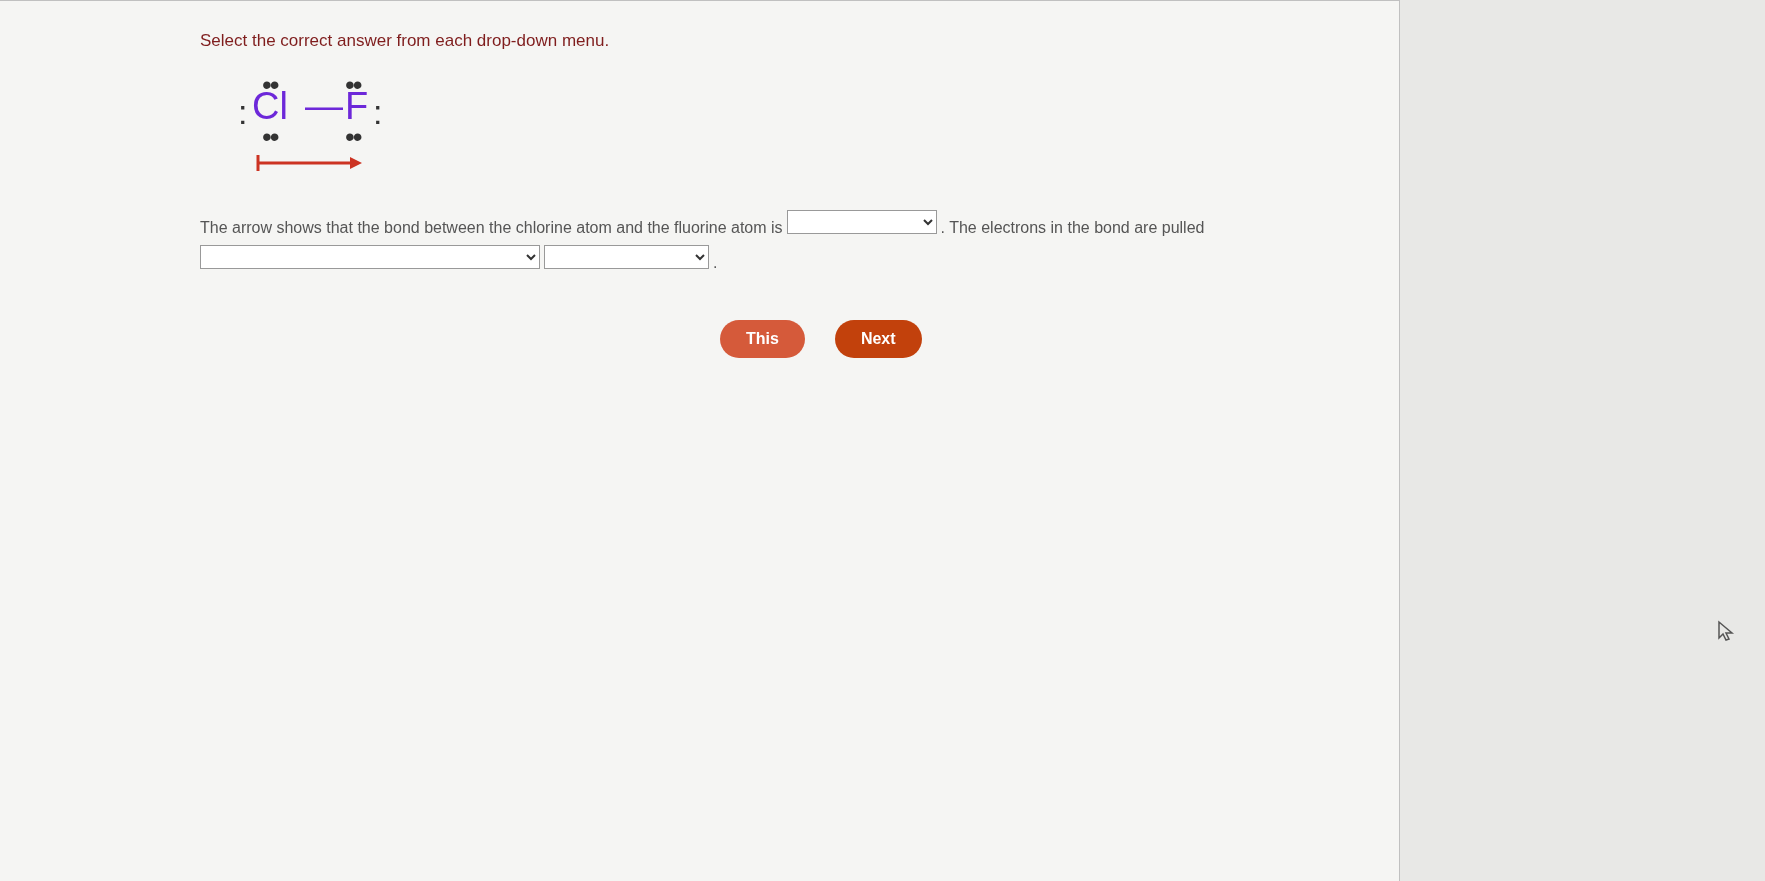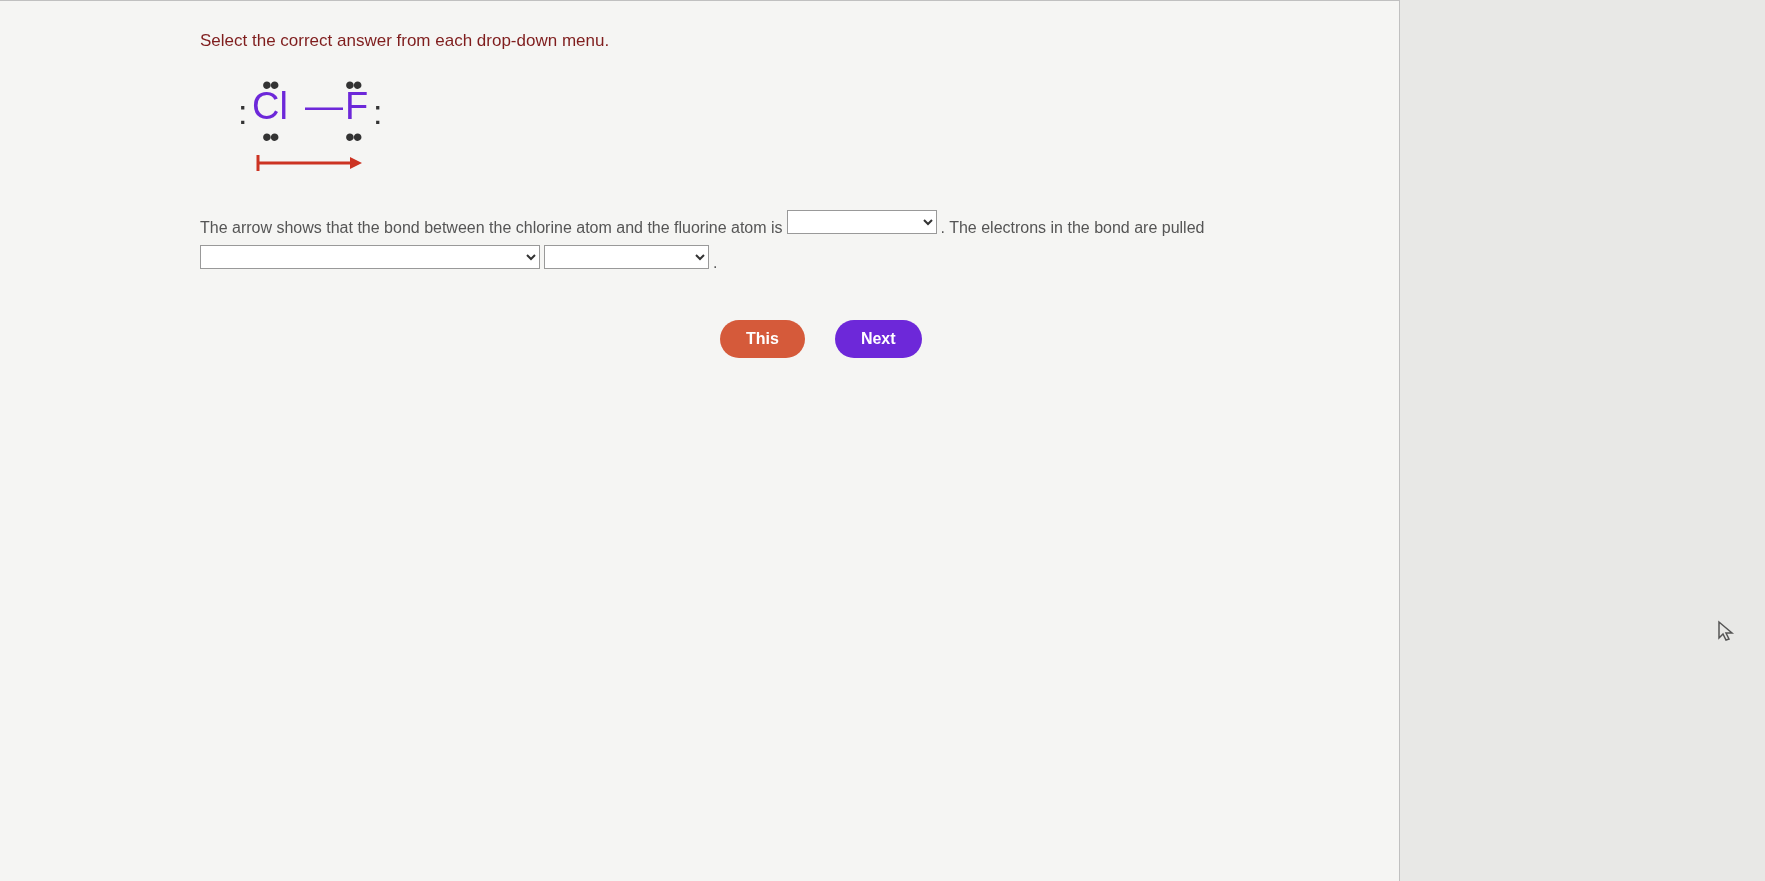--- a/index.html
+++ b/index.html
@@ -120,21 +120,21 @@
       padding: 10px 26px;
       font-size: 16px;
       font-weight: bold;
       color: #fff;
       cursor: pointer;
     }
     .btn-reset {
       background: #d55a3a;
     }
     .btn-next {
-      background: #6d28d9;
+      background: #c2410c;
     }
     .cursor {
       position: absolute;
       right: 30px;
       top: 620px;
       font-size: 20px;
       color: #555;
     }
   </style>
 </head>

